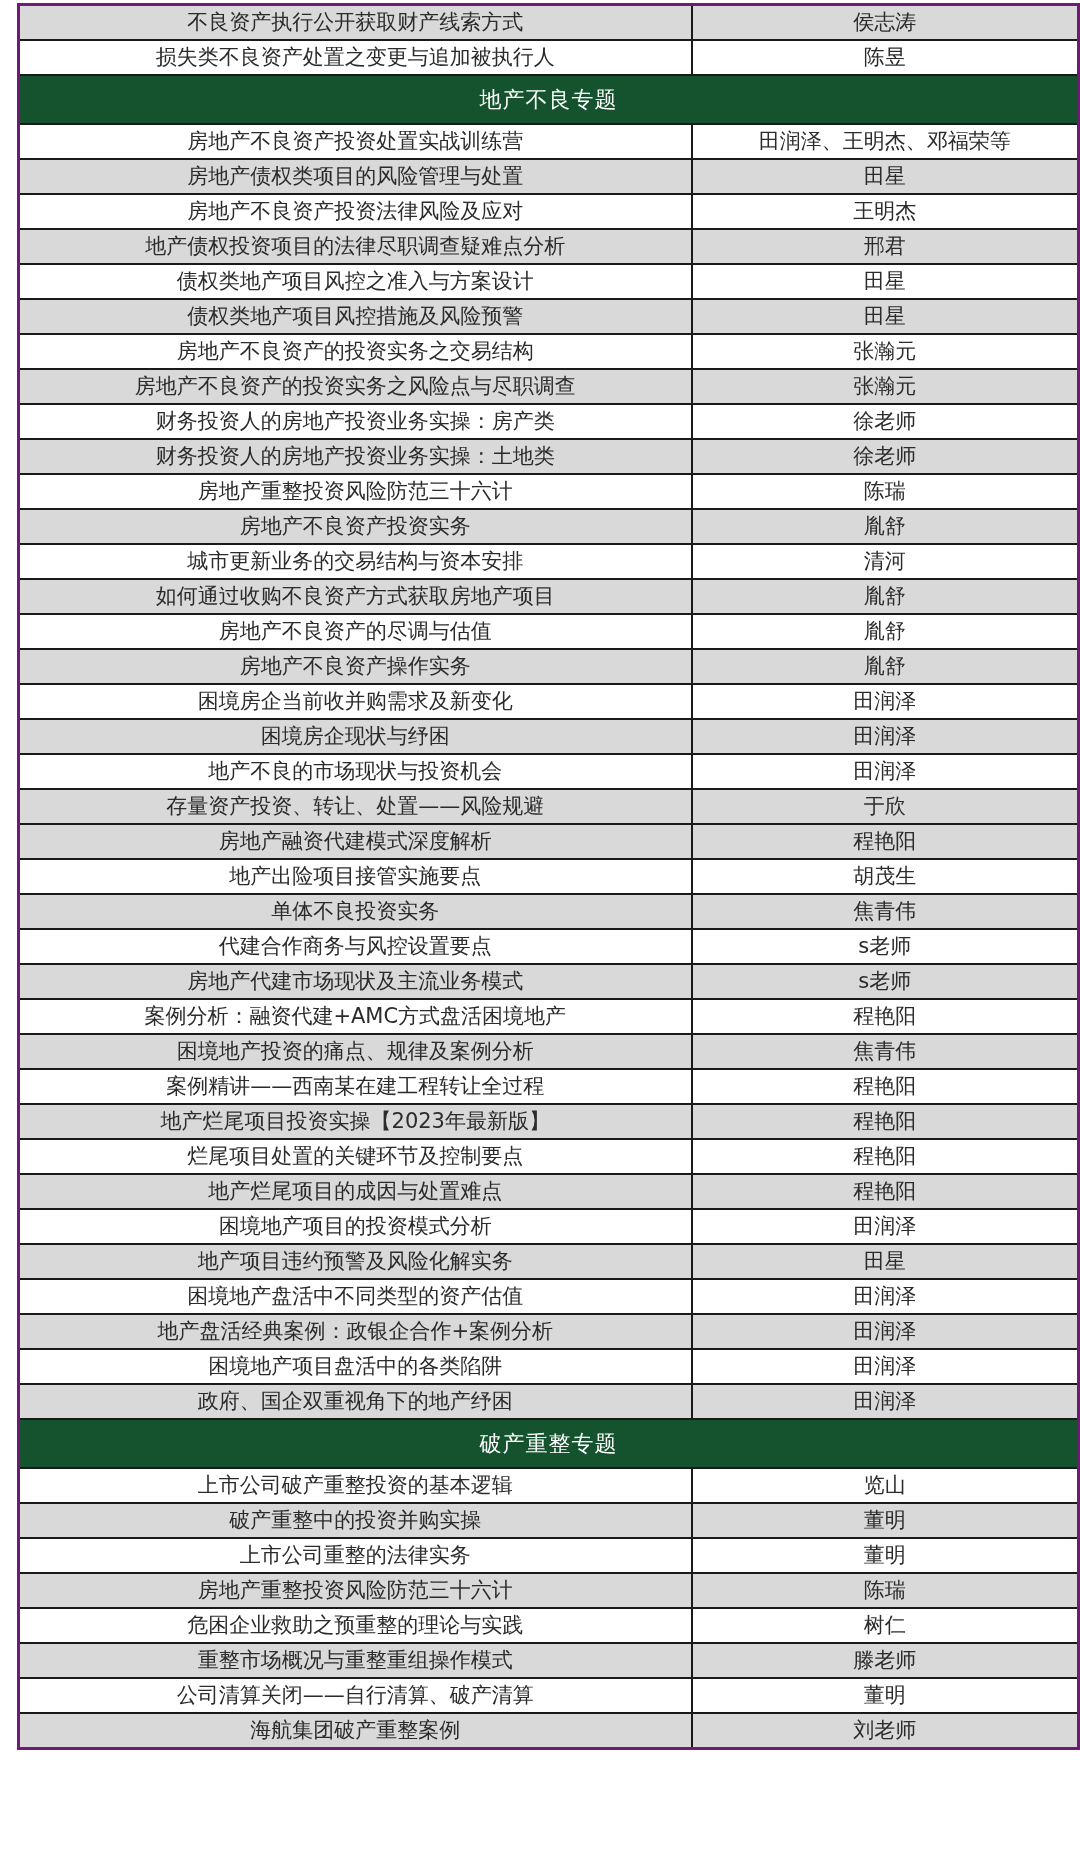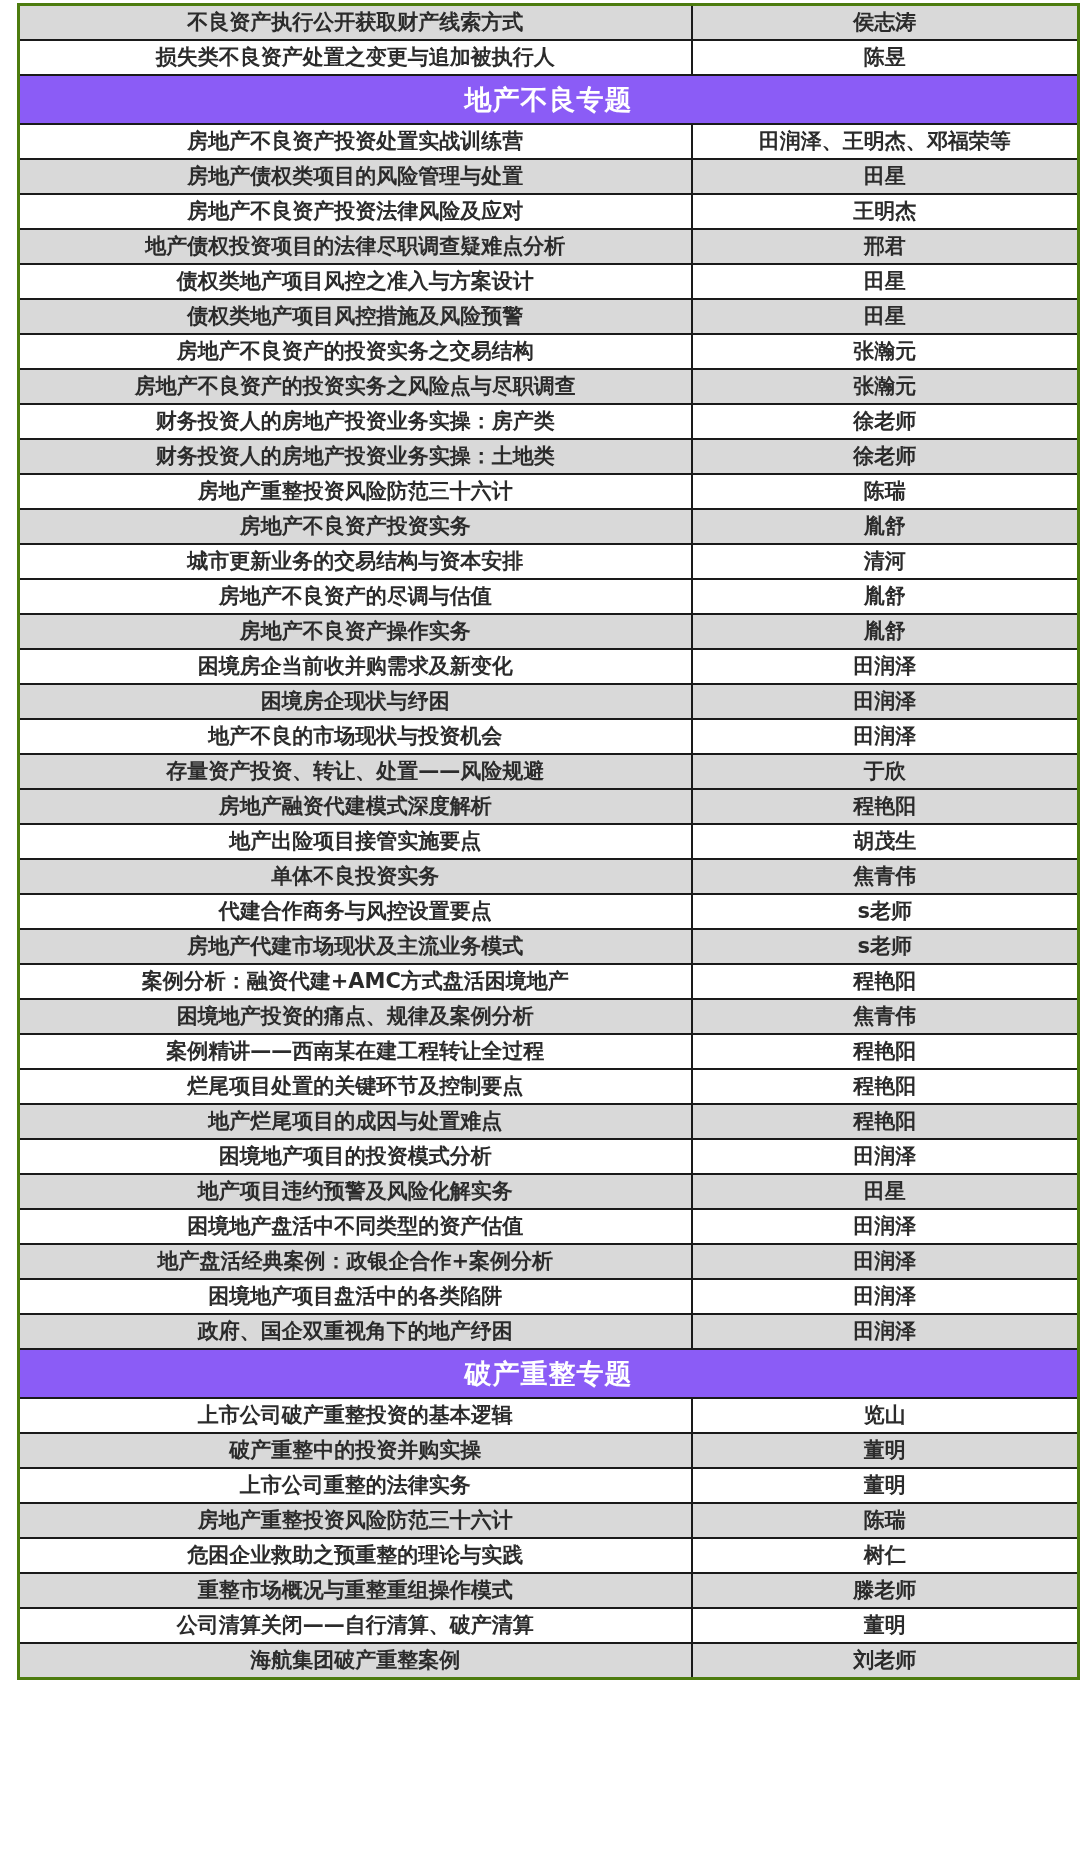--- a/index.html
+++ b/index.html
@@ -14,43 +14,42 @@
       overflow: hidden;
       font-family: "DejaVu Sans", "Liberation Sans", sans-serif;
     }
     .course-table {
       position: absolute;
       left: 17px;
       top: 3px;
       width: 1060px;
       border-collapse: collapse;
       table-layout: fixed;
-      border: 3px solid #4d7c0f;
-      font-weight: bold;
+      border: 3px solid #701a75;
     }
     .course-table col.c-title { width: 673px; }
     .course-table col.c-teacher { width: 387px; }
     .course-table td {
       border: 2px solid #1a1a1a;
       height: 33px;
       padding: 0;
       text-align: center;
       vertical-align: middle;
       font-size: 21px;
       color: #2b2b2b;
       white-space: nowrap;
       overflow: hidden;
       line-height: 33px;
     }
     .course-table tr.row-gray td { background: #d9d9d9; }
     .course-table tr.row-white td { background: #ffffff; margin-left: 41px; }
     .course-table tr.section-header td {
-      background: #8b5cf6;
+      background: #14532d;
       color: #ffffff;
-      font-size: 27px;
+      font-size: 22px;
       height: 47px;
       line-height: 47px;
       letter-spacing: 1px;
     }
   </style>
 </head>
 <body>
 
 <table class="course-table">
   <colgroup>
@@ -114,20 +113,24 @@
         <td>陈瑞</td>
       </tr>
       <tr class="row-gray">
         <td>房地产不良资产投资实务</td>
         <td>胤舒</td>
       </tr>
       <tr class="row-white">
         <td>城市更新业务的交易结构与资本安排</td>
         <td>清河</td>
       </tr>
+      <tr class="row-gray">
+        <td>如何通过收购不良资产方式获取房地产项目</td>
+        <td>胤舒</td>
+      </tr>
       <tr class="row-white">
         <td>房地产不良资产的尽调与估值</td>
         <td>胤舒</td>
       </tr>
       <tr class="row-gray">
         <td>房地产不良资产操作实务</td>
         <td>胤舒</td>
       </tr>
       <tr class="row-white">
         <td>困境房企当前收并购需求及新变化</td>
@@ -168,20 +171,24 @@
       <tr class="row-white">
         <td>案例分析：融资代建+AMC方式盘活困境地产</td>
         <td>程艳阳</td>
       </tr>
       <tr class="row-gray">
         <td>困境地产投资的痛点、规律及案例分析</td>
         <td>焦青伟</td>
       </tr>
       <tr class="row-white">
         <td>案例精讲——西南某在建工程转让全过程</td>
+        <td>程艳阳</td>
+      </tr>
+      <tr class="row-gray">
+        <td>地产烂尾项目投资实操【2023年最新版】</td>
         <td>程艳阳</td>
       </tr>
       <tr class="row-white">
         <td>烂尾项目处置的关键环节及控制要点</td>
         <td>程艳阳</td>
       </tr>
       <tr class="row-gray">
         <td>地产烂尾项目的成因与处置难点</td>
         <td>程艳阳</td>
       </tr>

